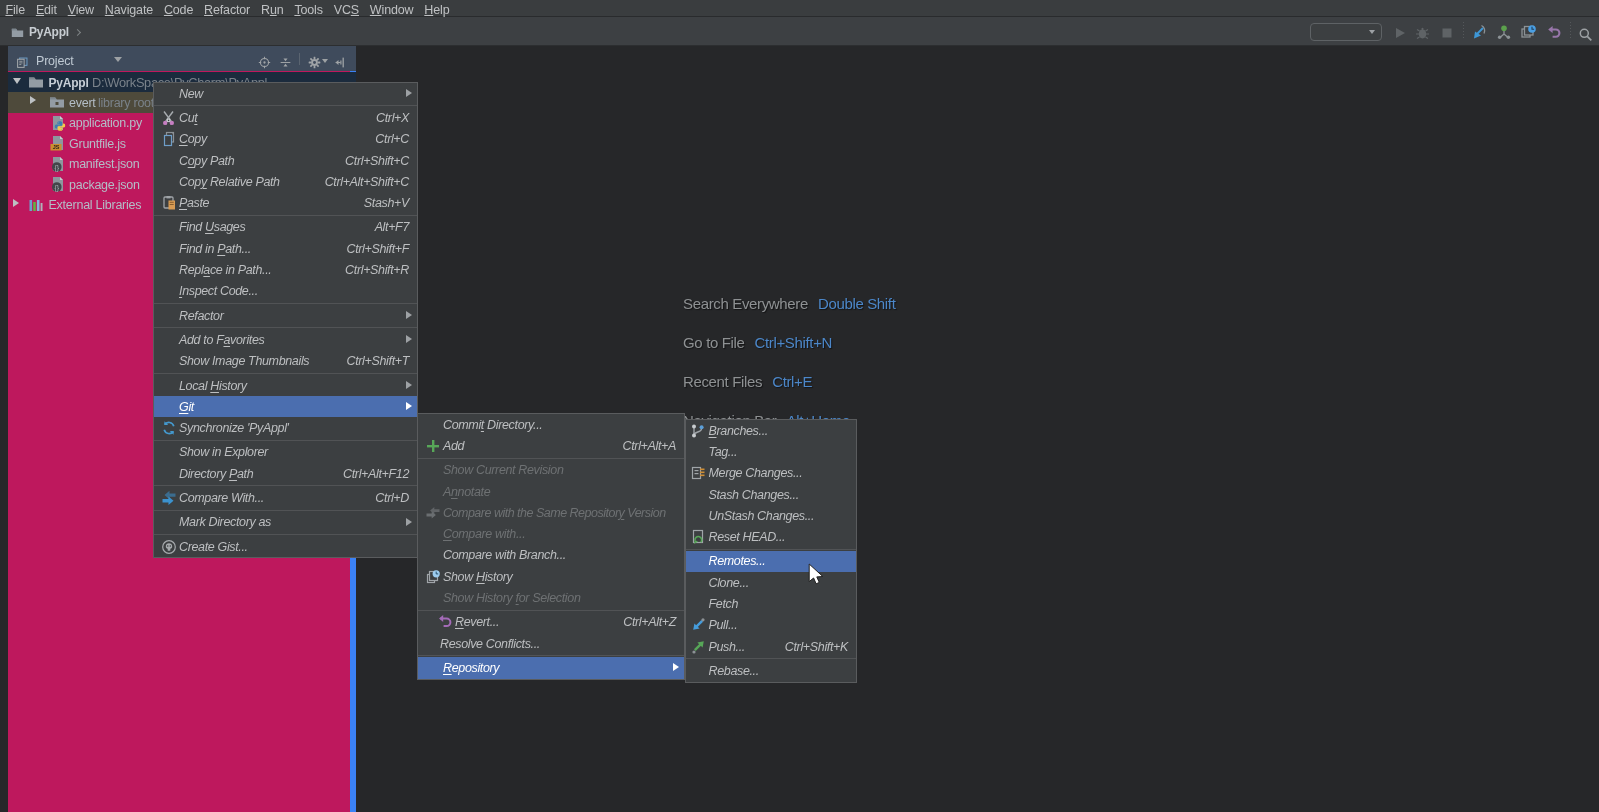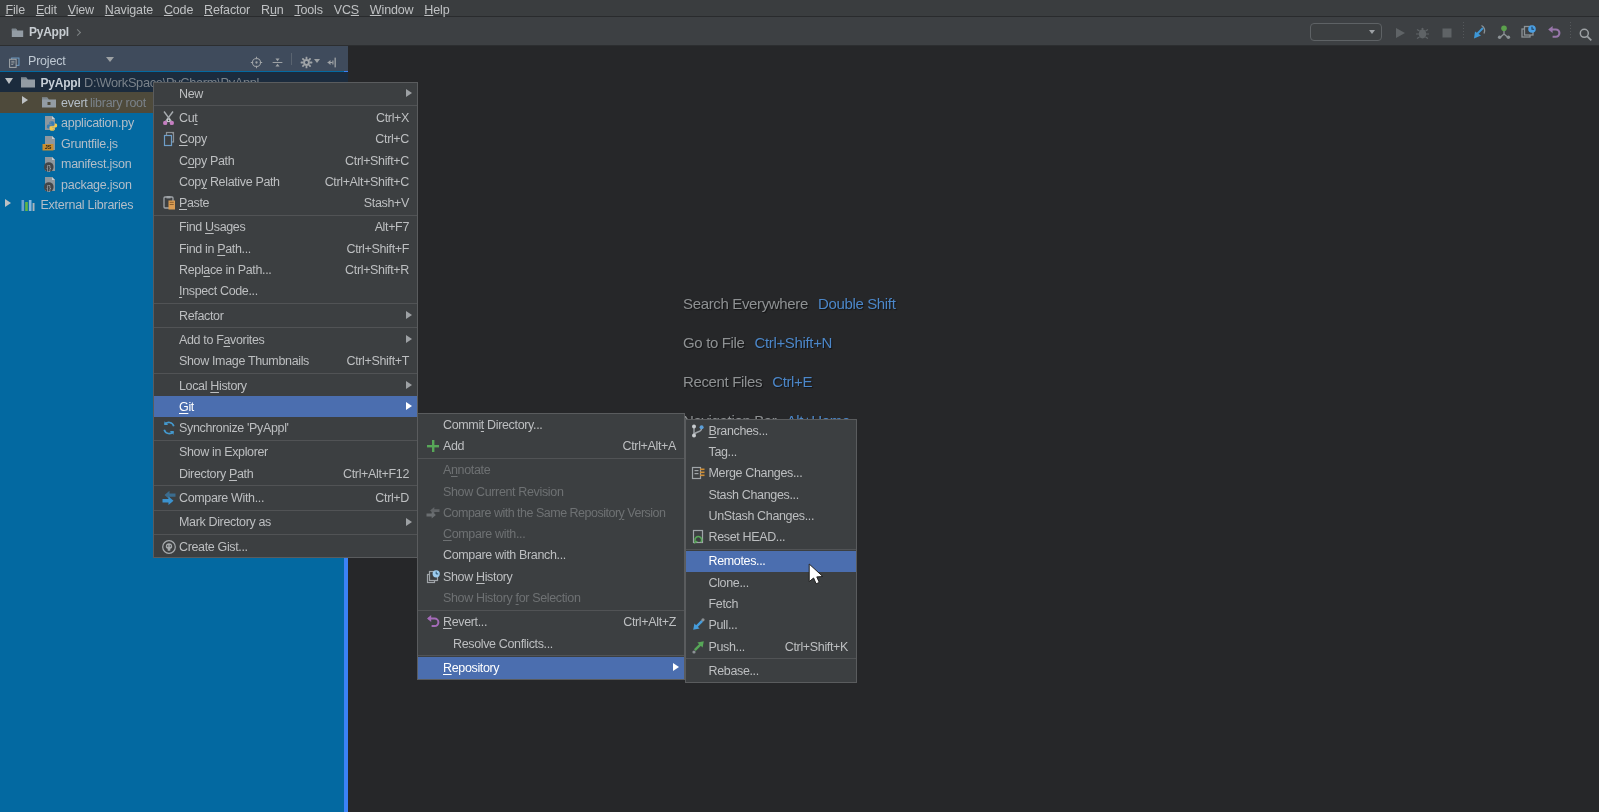--- a/index.html
+++ b/index.html
@@ -8,42 +8,42 @@
   border-bottom:1px solid #292B2D; }
 .mbi { display:inline-block; padding:0 5.45px; font-size:12.5px; color:#BFC1C3; line-height:16px; letter-spacing:-0.15px;}
 .mbi u { text-underline-offset:1px; text-decoration-thickness:1px; }
 #toolbar { position:absolute; left:0; top:17px; width:1599px; height:29px; background:#3D4043;
   border-bottom:1px solid #2C2E30; }
 #crumb { position:absolute; left:11px; top:8px; display:flex; align-items:center; }
 #crumbtxt { font-size:12px; font-weight:bold; color:#C8CDD2; margin-left:5px; letter-spacing:-0.25px;}
 #chev { margin-left:6px; width:5px; height:5px; border-right:1.4px solid #7E8285; border-top:1.4px solid #7E8285;
   transform:rotate(45deg); }
 
-#sidebar { position:absolute; left:0; top:46px; width:348px; height:766px; background:#0369a1;
-  border-right:4px solid #3b82f6; }
+#sidebar { position:absolute; left:8px; top:46px; width:348px; height:766px; background:#be185d;
+  border-right:6px solid #3b82f6; }
 #pheader { position:absolute; left:0; top:0; width:348px; height:25px; background:#3F4B5C; }
 #ptitle { position:absolute; left:28px; top:7.5px; font-size:12.5px; color:#BFC9D3; letter-spacing:-0.2px;}
 .phico { position:absolute; top:8.5px; }
 #pdrop { position:absolute; left:106px; top:11px; width:0; height:0; border:4px solid transparent;
   border-top:5px solid #9DA1A4; }
 .trow { position:absolute; left:0; width:348px; height:20.5px; }
 .tcell { position:absolute; top:2px; }
 .tcell svg { display:block; }
 .trid { display:block; margin-top:4px; width:0; height:0; border:4.5px solid transparent; border-top:6px solid #BDC1C4; }
 .trir { display:block; margin-top:2px; width:0; height:0; border:4.5px solid transparent; border-left:6px solid #BDC1C4; }
 .ttext { position:absolute; top:3.5px; font-size:12.5px; color:#B4BEC8; white-space:pre; letter-spacing:-0.25px; }
 .ttext.b { font-weight:bold; font-size:12px; color:#C6CED6; letter-spacing:-0.2px; top:4px; }
 .ttext.g { color:#7A828A; }
 
 .hint { position:absolute; left:683px; font-size:15px; letter-spacing:-0.35px;
   text-shadow:1px 1px 1px rgba(0,0,0,0.5); white-space:pre; }
 .hl { color:#8E9193; }
 .hs { color:#4C87C9; margin-left:10px; }
 
-.menu { position:absolute; background:#3C3F41; border:1px solid #5A5C5E; z-index:10; }
+.menu { position:absolute; background:#3C3F41; border:1px solid #5A5C5E; z-index:10;font-style:italic; }
 .mi { display:flex; align-items:center; height:21.3px; position:relative; }
 .mi.sel { background:#4B6EAF; }
 .ic { display:inline-flex; align-items:center; justify-content:center; flex:none; }
 .ic svg { display:block; }
 .mt { font-size:12.5px; color:#BDBFC1; white-space:pre; letter-spacing:-0.35px; }
 .mi.sel .mt { color:#FFFFFF; }
 .mi.dis .mt { color:#6E7173; }
 .msc { margin-left:auto; padding-right:7.5px; font-size:12.5px; color:#BDBFC1; letter-spacing:-0.35px; }
 .mi u { text-underline-offset:1.5px; text-decoration-thickness:1px; }
 .arr { position:absolute; right:5px; top:50%; margin-top:-4.5px; width:0; height:0;
@@ -409,25 +409,25 @@
           <rect x="7" y="2" width="2.4" height="12" fill="#57A758"></rect>
           <rect x="2" y="7" width="12" height="2.4" fill="#57A758"></rect>
         </svg>
       </span>
       <span class="mt">Add</span>
       <span class="msc">Ctrl+Alt+A</span>
     </div>
     <div class="msep"></div>
     <div class="mi dis" style="padding-left:4px">
       <span class="ic" style="width:21px"></span>
+      <span class="mt">Show Current Revision</span>
+    </div>
+    <div class="mi dis" style="padding-left:4px">
+      <span class="ic" style="width:21px"></span>
       <span class="mt">A<u>n</u>notate</span>
-    </div>
-    <div class="mi dis" style="padding-left:4px">
-      <span class="ic" style="width:21px"></span>
-      <span class="mt">Show Current Revision</span>
     </div>
     <div class="mi dis" style="padding-left:4px">
       <span class="ic" style="width:21px">
         <svg width="16" height="16" viewBox="0 0 16 16" style="">
           <path d="M1.5 8.6 h5.2 v-2.2 l4.2 3.6 -4.2 3.6 v-2.2 h-5.2 z" fill="#6A6E71"></path>
           <path d="M14.5 7 h-5.2 v2.2 L5.1 5.6 9.3 2 v2.2 h5.2 z" fill="#6A6E71" opacity="0.8"></path>
         </svg>
       </span>
       <span class="mt"><span style="letter-spacing:-0.5px">Compare with the Same Repositor<u>y</u> Version</span></span>
     </div>
@@ -448,31 +448,31 @@
           <path d="M11.2 2.6 v2.3 h2" stroke="#27506E" stroke-width="1" fill="none"></path>
         </svg>
       </span>
       <span class="mt">Show <u>H</u>istory</span>
     </div>
     <div class="mi dis" style="padding-left:4px">
       <span class="ic" style="width:21px"></span>
       <span class="mt">Show History <u>f</u>or Selection</span>
     </div>
     <div class="msep"></div>
-    <div class="mi" style="padding-left:4px">
+    <div class="mi" style="padding-left:16px">
       <span class="ic" style="width:21px">
         <svg width="16" height="16" viewBox="0 0 16 16" style="">
           <path d="M3.4 4.5 h6.2 a3.8 3.8 0 0 1 0 7.6 h-3" stroke="#A46BB8" stroke-width="2" fill="none"></path>
           <path d="M6.2 1 L2 4.5 l4.2 3.5 z" fill="#A46BB8"></path>
         </svg>
       </span>
       <span class="mt"><u>R</u>evert...</span>
       <span class="msc">Ctrl+Alt+Z</span>
     </div>
-    <div class="mi" style="padding-left:14px">
+    <div class="mi" style="padding-left:1px">
       <span class="ic" style="width:21px"></span>
       <span class="mt">Resolve Conflicts...</span>
     </div>
     <div class="msep"></div>
     <div class="mi sel" style="padding-left:4px">
       <span class="ic" style="width:21px"></span>
       <span class="mt"><u>R</u>epository</span>
       <span class="arr" style="border-left-color:#FFFFFF"></span>
     </div>
   </div>

